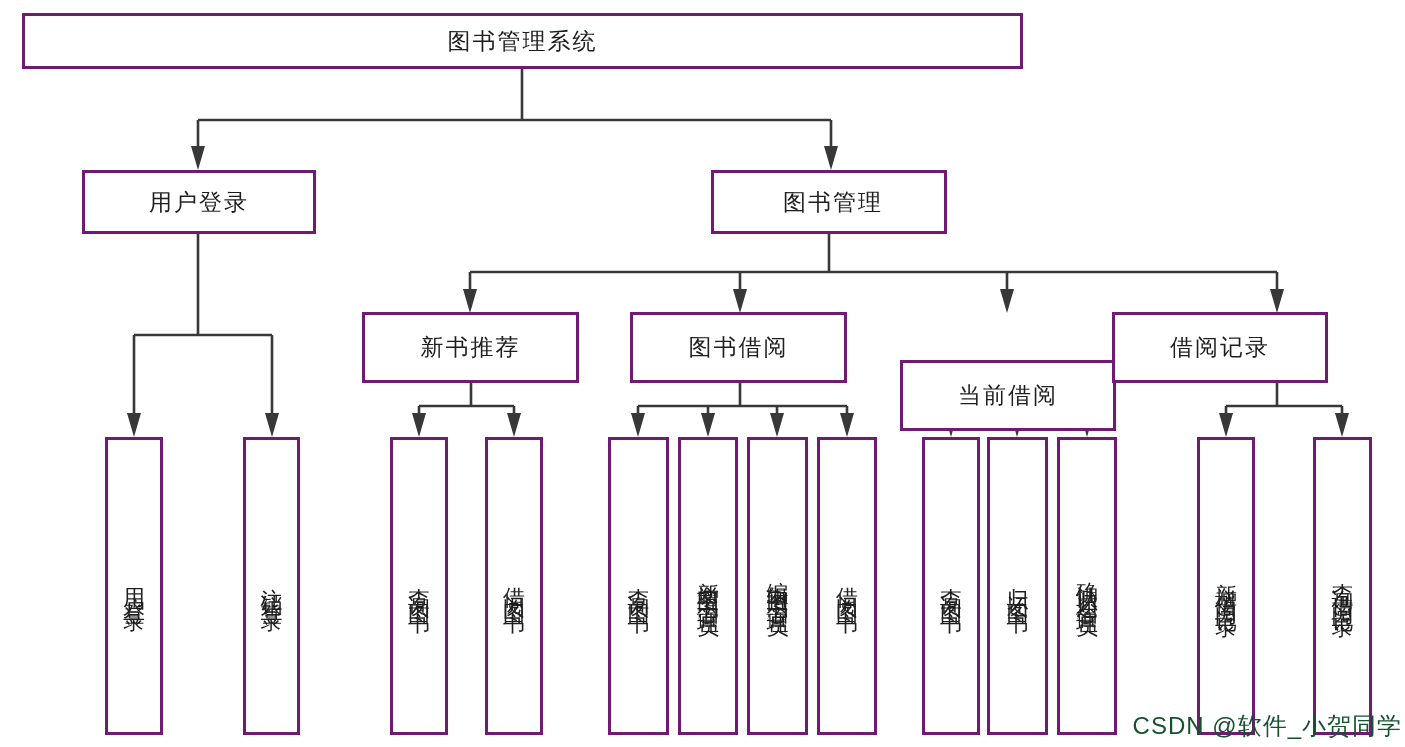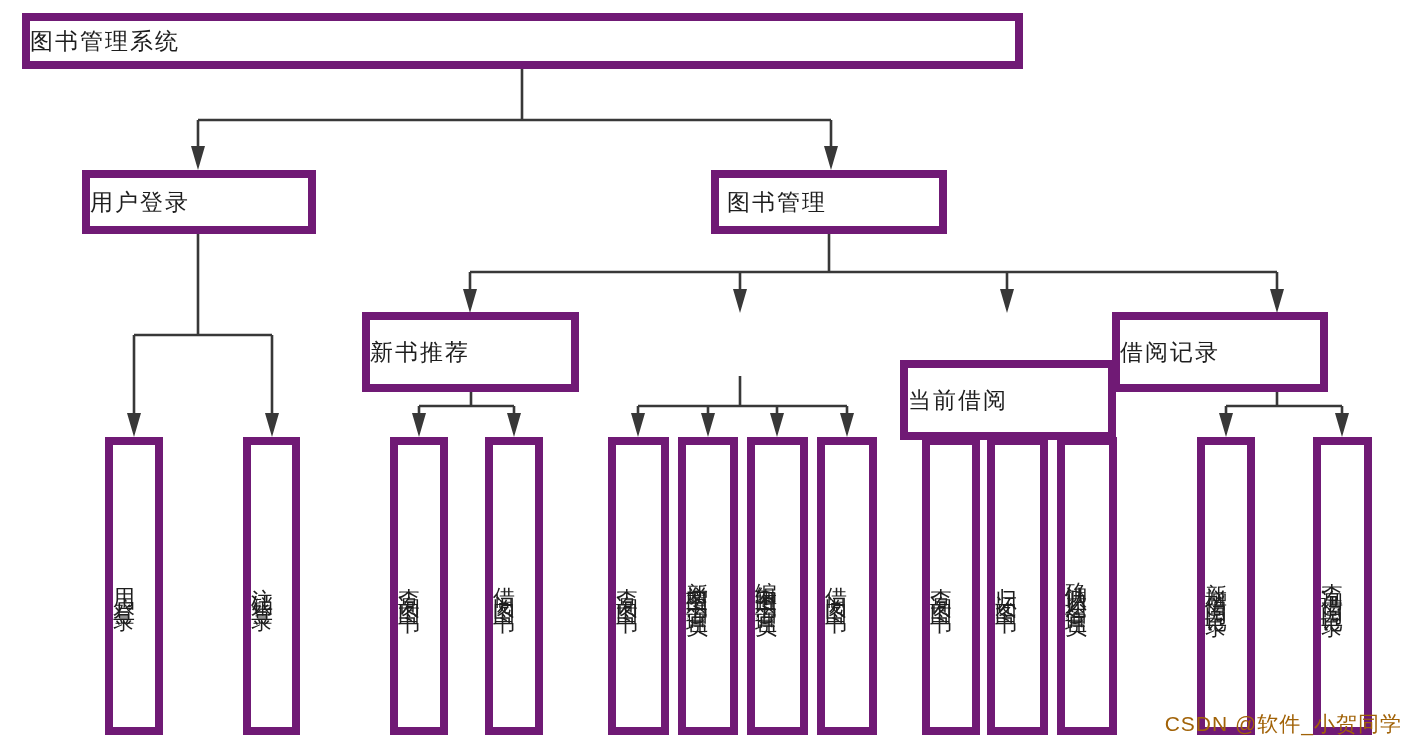--- a/index.html
+++ b/index.html
@@ -14,31 +14,31 @@
     overflow: hidden;
   }
   .connectors {
     position: absolute;
     left: 0; top: 0;
     width: 1405px; height: 747px;
   }
   .node {
     position: absolute;
     background: #ffffff;
-    border: 8px solid #701a75;
+    border: 3px solid #701a75;
     display: flex;
     align-items: center;
-    justify-content: flex-start;
+    justify-content: center;
     text-align: center;
   }
   .hbox { font-size: 23px; letter-spacing: 2px; }
   .root { left: 22px;  top: 13px;  width: 1001px; height: 56px; }
   .l2a  { left: 82px;  top: 170px; width: 234px;  height: 64px; }
   .l2b  { left: 711px; top: 170px; width: 236px;  height: 64px; padding-left: 8px; }
-  .l3   { top: 312px; height: 80px; }
+  .l3   { top: 312px; height: 71px; }
   .l3a  { left: 362px;  width: 217px; }
   .l3b  { left: 630px;  width: 217px; }
   .l3c  { left: 900px;  width: 216px; margin-top: 48px; }
   .l3d  { left: 1112px; width: 216px; }
   .vbox {
     top: 437px;
     height: 298px;
     width: 58px;
     font-size: 22px;
   }
@@ -61,23 +61,23 @@
   .vf8  { left: 817px;  width: 60px; }
   .vf9  { left: 922px; }
   .vf10 { left: 987px;  width: 61px; }
   .vf11 { left: 1057px; width: 60px; }
   .vf12 { left: 1197px; }
   .vf13 { left: 1313px; width: 59px; }
   .watermark {
     position: absolute;
     right: 3px;
     top: 710px;
-    font-size: 21px;
+    font-size: 24px;
     letter-spacing: 1px;
-    color: #a16207;
+    color: #14532d;
     z-index: 10;
     white-space: nowrap;
   }
 </style>
 </head>
 <body>
 
 <div class="stage">
 
   <svg class="connectors" viewBox="0 0 1405 747" xmlns="http://www.w3.org/2000/svg" aria-hidden="true">
@@ -110,20 +110,23 @@
 
   <div class="node hbox l2a">
     <span>用户登录</span>
   </div>
   <div class="node hbox l2b">
     <span>图书管理</span>
   </div>
 
   <div class="node hbox l3 l3a">
     <span>新书推荐</span>
+  </div>
+  <div class="node hbox l3 l3b">
+    <span>图书借阅</span>
   </div>
   <div class="node hbox l3 l3c">
     <span>当前借阅</span>
   </div>
   <div class="node hbox l3 l3d">
     <span>借阅记录</span>
   </div>
 
   <div class="node vbox vf1">
     <span class="vtext">用户登录</span>

